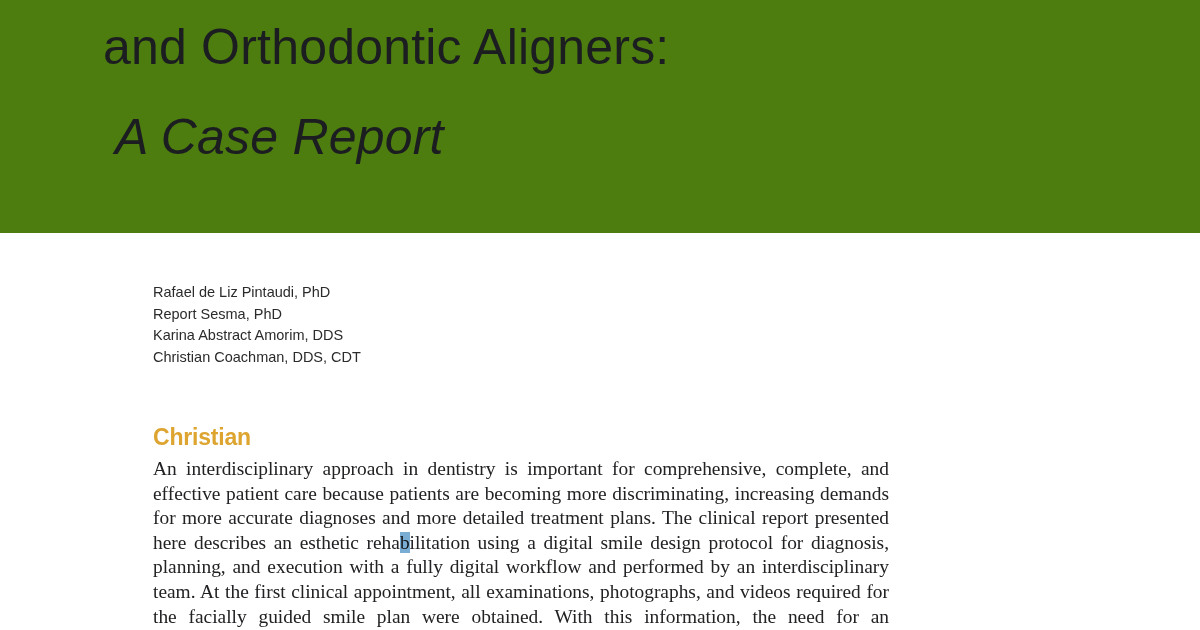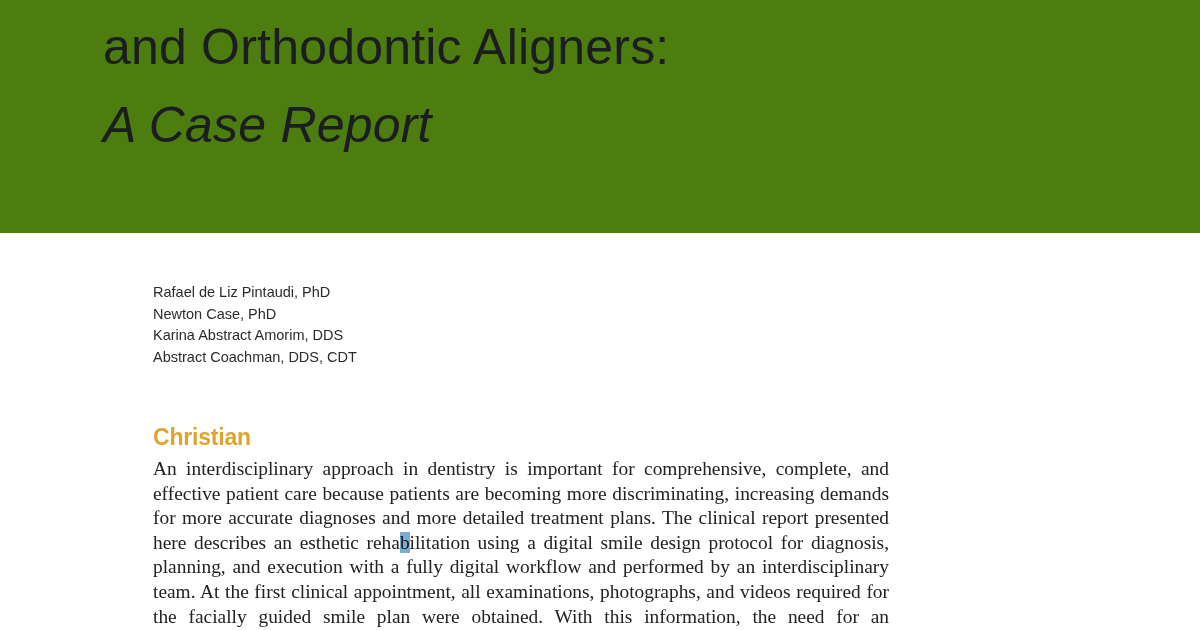--- a/index.html
+++ b/index.html
@@ -44,21 +44,21 @@
   }
   .doc-subtitle {
     font-family: "Liberation Sans", sans-serif;
     font-weight: 300;
     font-style: italic;
     font-size: 50px;
     line-height: 78px;
     letter-spacing: 0.2px;
     color: #1b1d20;
     white-space: nowrap;
-    margin: 0;
+    margin: 12px;
   }
 
   
   .page-body {
     position: absolute;
     left: 0;
     top: 233px;
     width: 1200px;
     height: 397px;
     background: #ffffff;
@@ -115,22 +115,22 @@
   <div class="title-block">
     <div class="doc-title">and Orthodontic Aligners:</div>
     <div class="doc-subtitle">A Case Report</div>
   </div>
 </div>
 
 <div class="page-body">
 
   <div class="authors">
     <div class="author-line">Rafael de Liz Pintaudi, PhD</div>
-    <div class="author-line">Newton Case, PhD</div>
+    <div class="author-line">Report Sesma, PhD</div>
     <div class="author-line">Karina Abstract Amorim, DDS</div>
-    <div class="author-line">Abstract Coachman, DDS, CDT</div>
+    <div class="author-line">Christian Coachman, DDS, CDT</div>
   </div>
 
   <div class="abstract-heading">Christian</div>
 
   <div class="abstract-body"><span>An interdisciplinary approach in dentistry is important for comprehensive, complete, and effective patient care because patients are becoming more discriminating, increasing demands for more accurate diagnoses and more detailed treatment plans. The clinical report presented here describes an esthetic reha</span><span class="sel">b</span><span>ilitation using a digital smile design protocol for diagnosis, planning, and execution with a fully digital workflow and performed by an interdisciplinary team. At the first clinical appointment, all examinations, photographs, and videos required for the facially guided smile plan were obtained. With this information, the need for an interdisciplinary team to carry out the rehabilitation</span></div>
 
 </div>
 
 </body></html>

